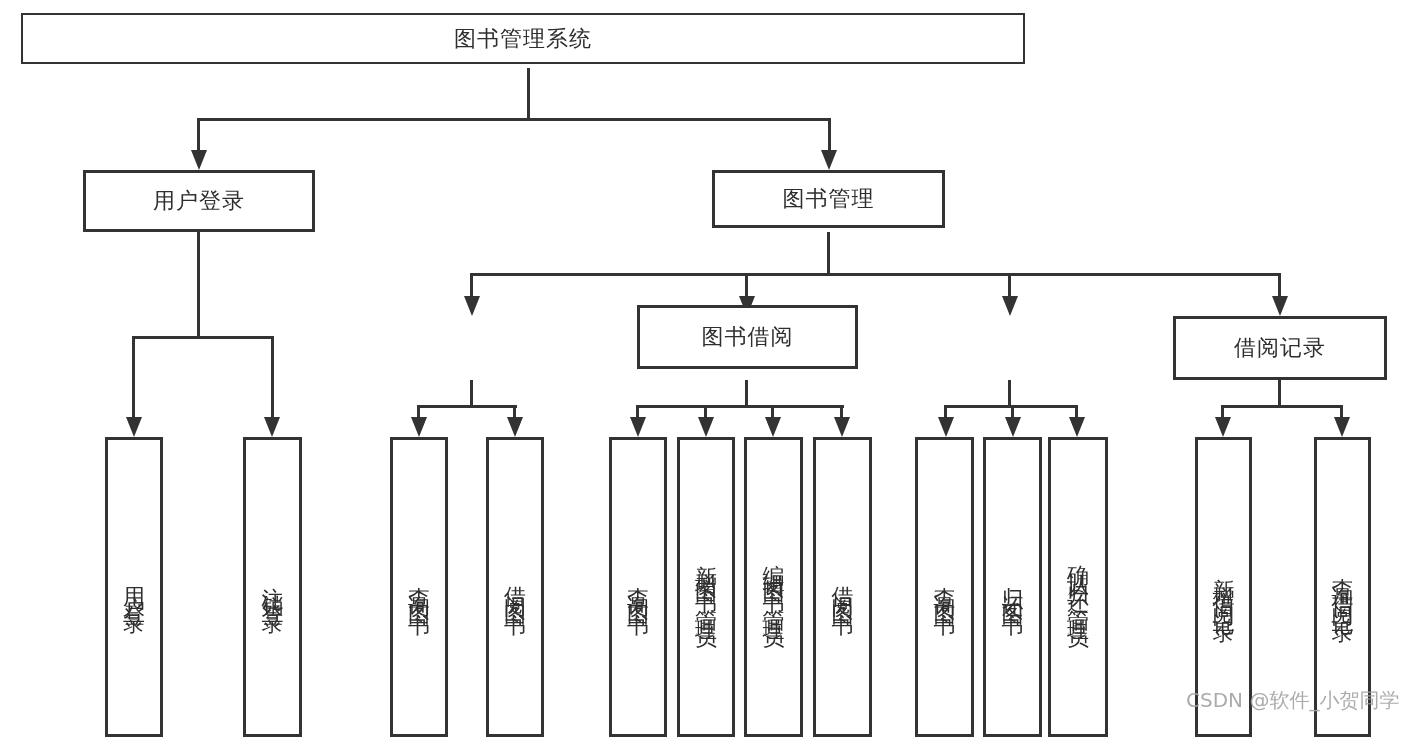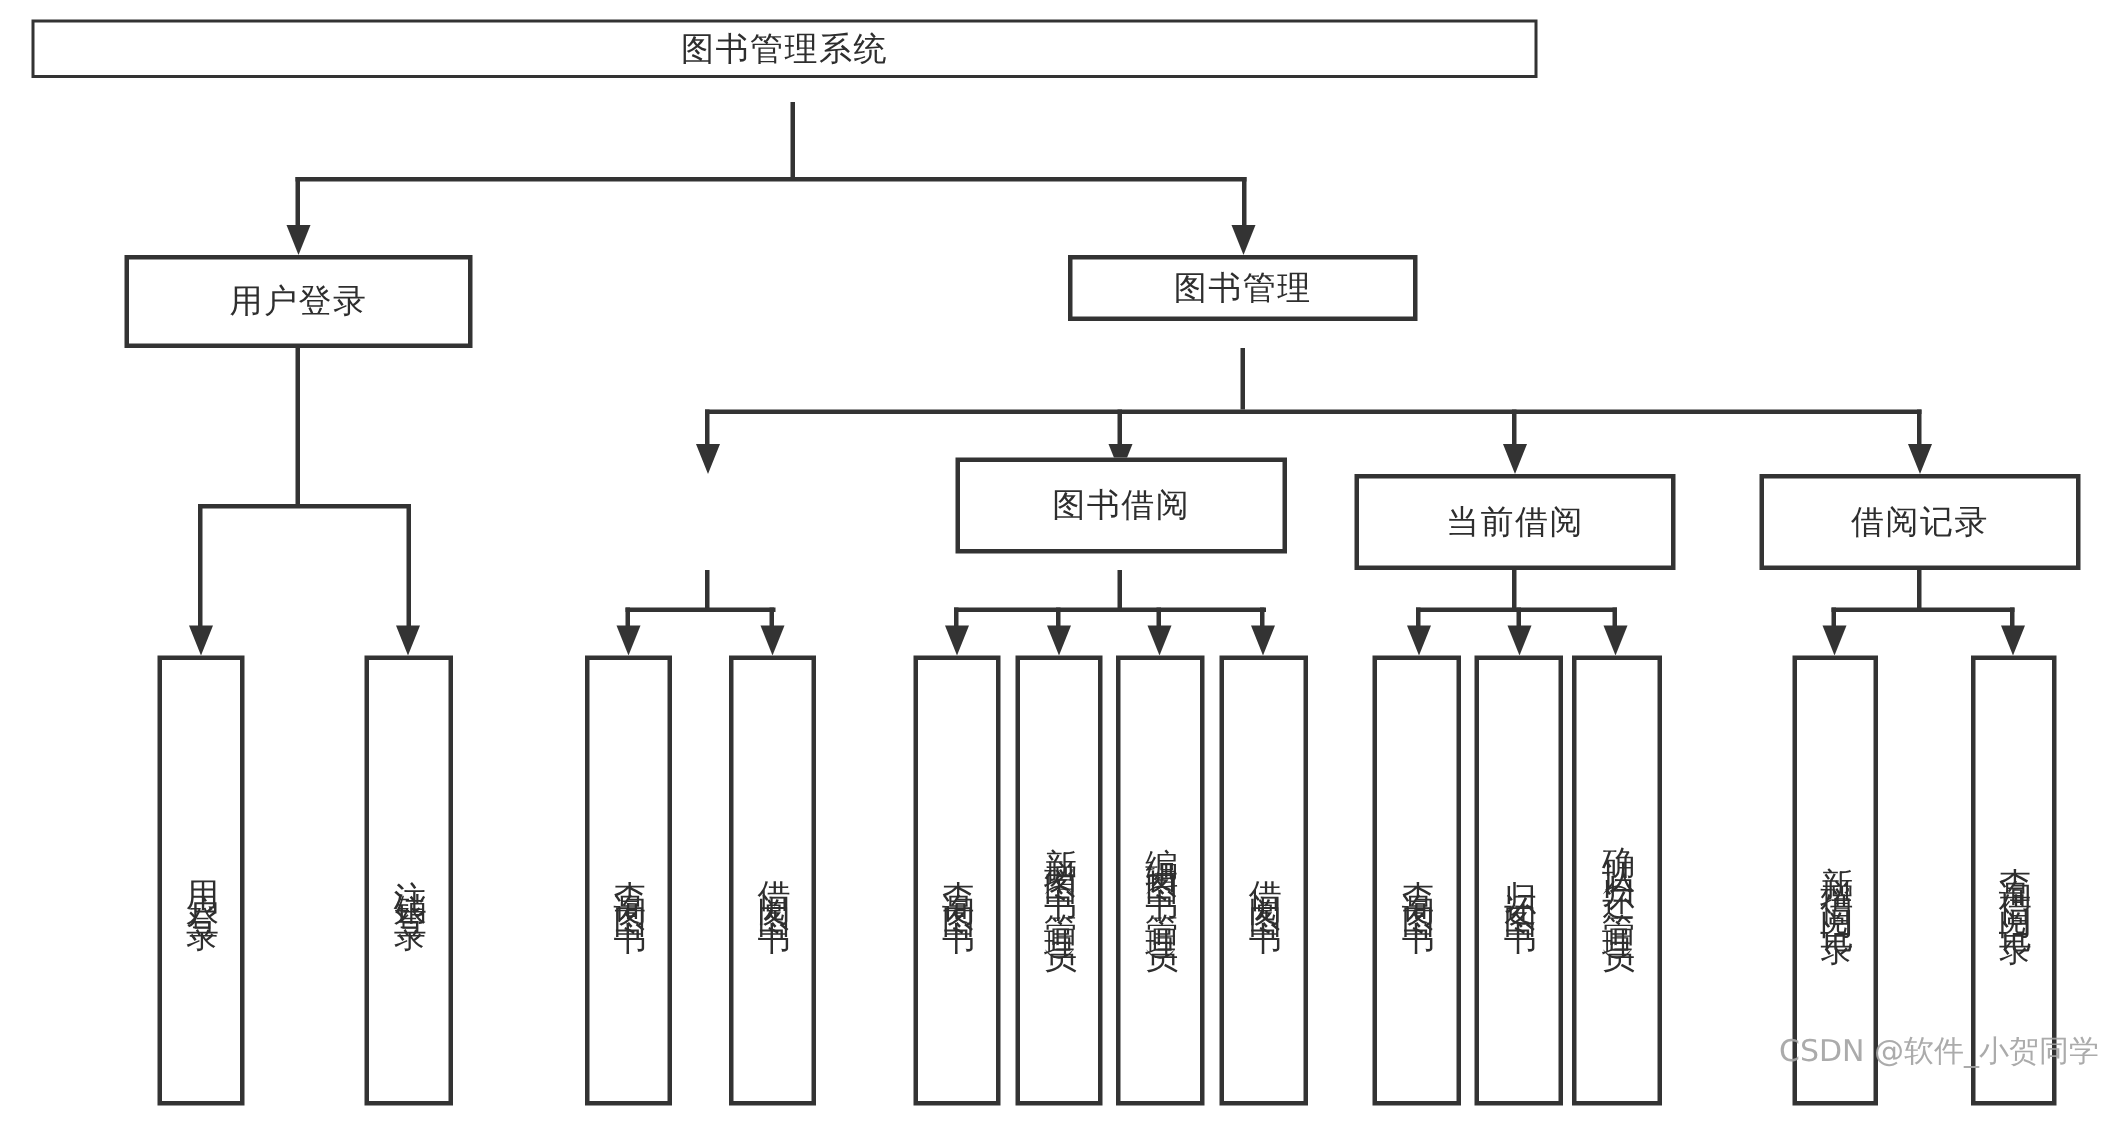--- a/index.html
+++ b/index.html
@@ -30,36 +30,33 @@
   .watermark {
     position:absolute; left:1186px; top:687px; z-index:6;
     font-size:20px; color:var(--wm); white-space:nowrap; opacity:0.9;
   }
 </style>
 </head>
 <body>
 
 <div class="canvas">
 
-  <div class="node root" style="left:21px;top:13px;width:1004px;height:39px;">
+  <div class="node root" style="left:21px;top:13px;width:1004px;height:51px;">
     <span>图书管理系统</span>
   </div>
 
   <div class="node" style="left:83px;top:170px;width:232px;height:62px;">
     <span>用户登录</span>
   </div>
-  <div class="node" style="left:712px;top:170px;width:233px;height:44px;">
+  <div class="node" style="left:712px;top:170px;width:233px;height:58px;">
     <span>图书管理</span>
   </div>
 
   <div class="node" style="left:637px;top:305px;width:221px;height:64px;">
     <span>图书借阅</span>
-  </div>
-  <div class="node" style="left:903px;top:316px;width:214px;height:64px;">
-    <span>当前借阅</span>
   </div>
   <div class="node" style="left:1173px;top:316px;width:214px;height:64px;">
     <span>借阅记录</span>
   </div>
 
   <div class="node leaf" style="left:105px;top:437px;width:58px;height:300px;">
     <span>用户登录</span>
   </div>
   <div class="node leaf" style="left:243px;top:437px;width:59px;height:300px;">
     <span>注销登录</span>

